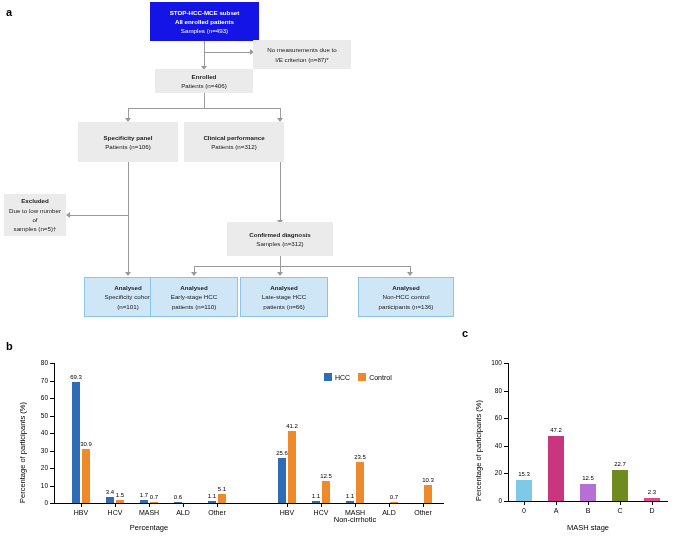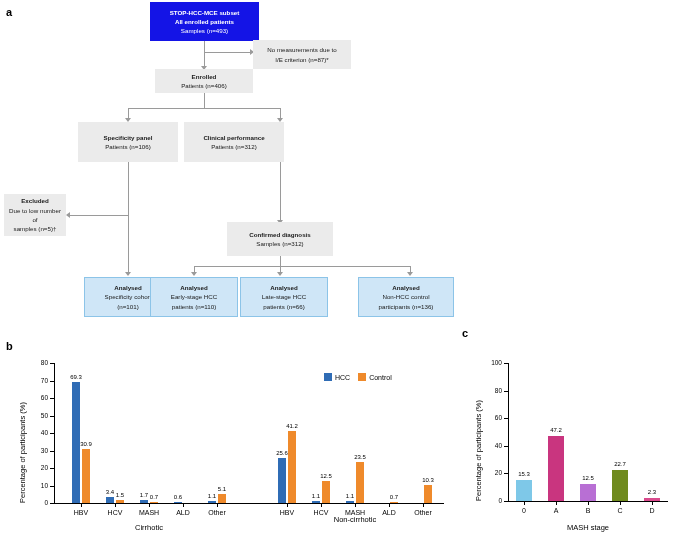--- a/index.html
+++ b/index.html
@@ -182,21 +182,21 @@
     <div class="tickx" style="left:173px;top:158px;"></div>
     <div class="xlab" style="left:153px;top:164px;width:40px;">ALD</div>
     <div class="bar" style="left:164px;top:157px;width:8px;height:1px;background:#2f6cb5;"></div>
     <div class="vallab" style="left:155px;top:149px;width:26px;">0.6</div>
     <div class="tickx" style="left:207px;top:158px;"></div>
     <div class="xlab" style="left:187px;top:164px;width:40px;">Other</div>
     <div class="bar" style="left:198px;top:156px;width:8px;height:2px;background:#2f6cb5;"></div>
     <div class="vallab" style="left:189px;top:148px;width:26px;">1.1</div>
     <div class="bar" style="left:208px;top:149px;width:8px;height:9px;background:#ef8a2b;"></div>
     <div class="vallab" style="left:199px;top:141px;width:26px;">5.1</div>
-    <div class="grp-label" style="left:89px;top:178px;width:100px;">Cirrhotic</div>
+    <div class="grp-label" style="left:89px;top:178px;width:100px;">Percentage</div>
     <div class="tickx" style="left:277px;top:158px;"></div>
     <div class="xlab" style="left:257px;top:164px;width:40px;">HBV</div>
     <div class="bar" style="left:268px;top:113px;width:8px;height:45px;background:#2f6cb5;"></div>
     <div class="vallab" style="left:259px;top:105px;width:26px;">25.6</div>
     <div class="bar" style="left:278px;top:86px;width:8px;height:72px;background:#ef8a2b;"></div>
     <div class="vallab" style="left:269px;top:78px;width:26px;">41.2</div>
     <div class="tickx" style="left:311px;top:158px;"></div>
     <div class="xlab" style="left:291px;top:164px;width:40px;">HCV</div>
     <div class="bar" style="left:302px;top:156px;width:8px;height:2px;background:#2f6cb5;"></div>
     <div class="vallab" style="left:293px;top:148px;width:26px;">1.1</div>

